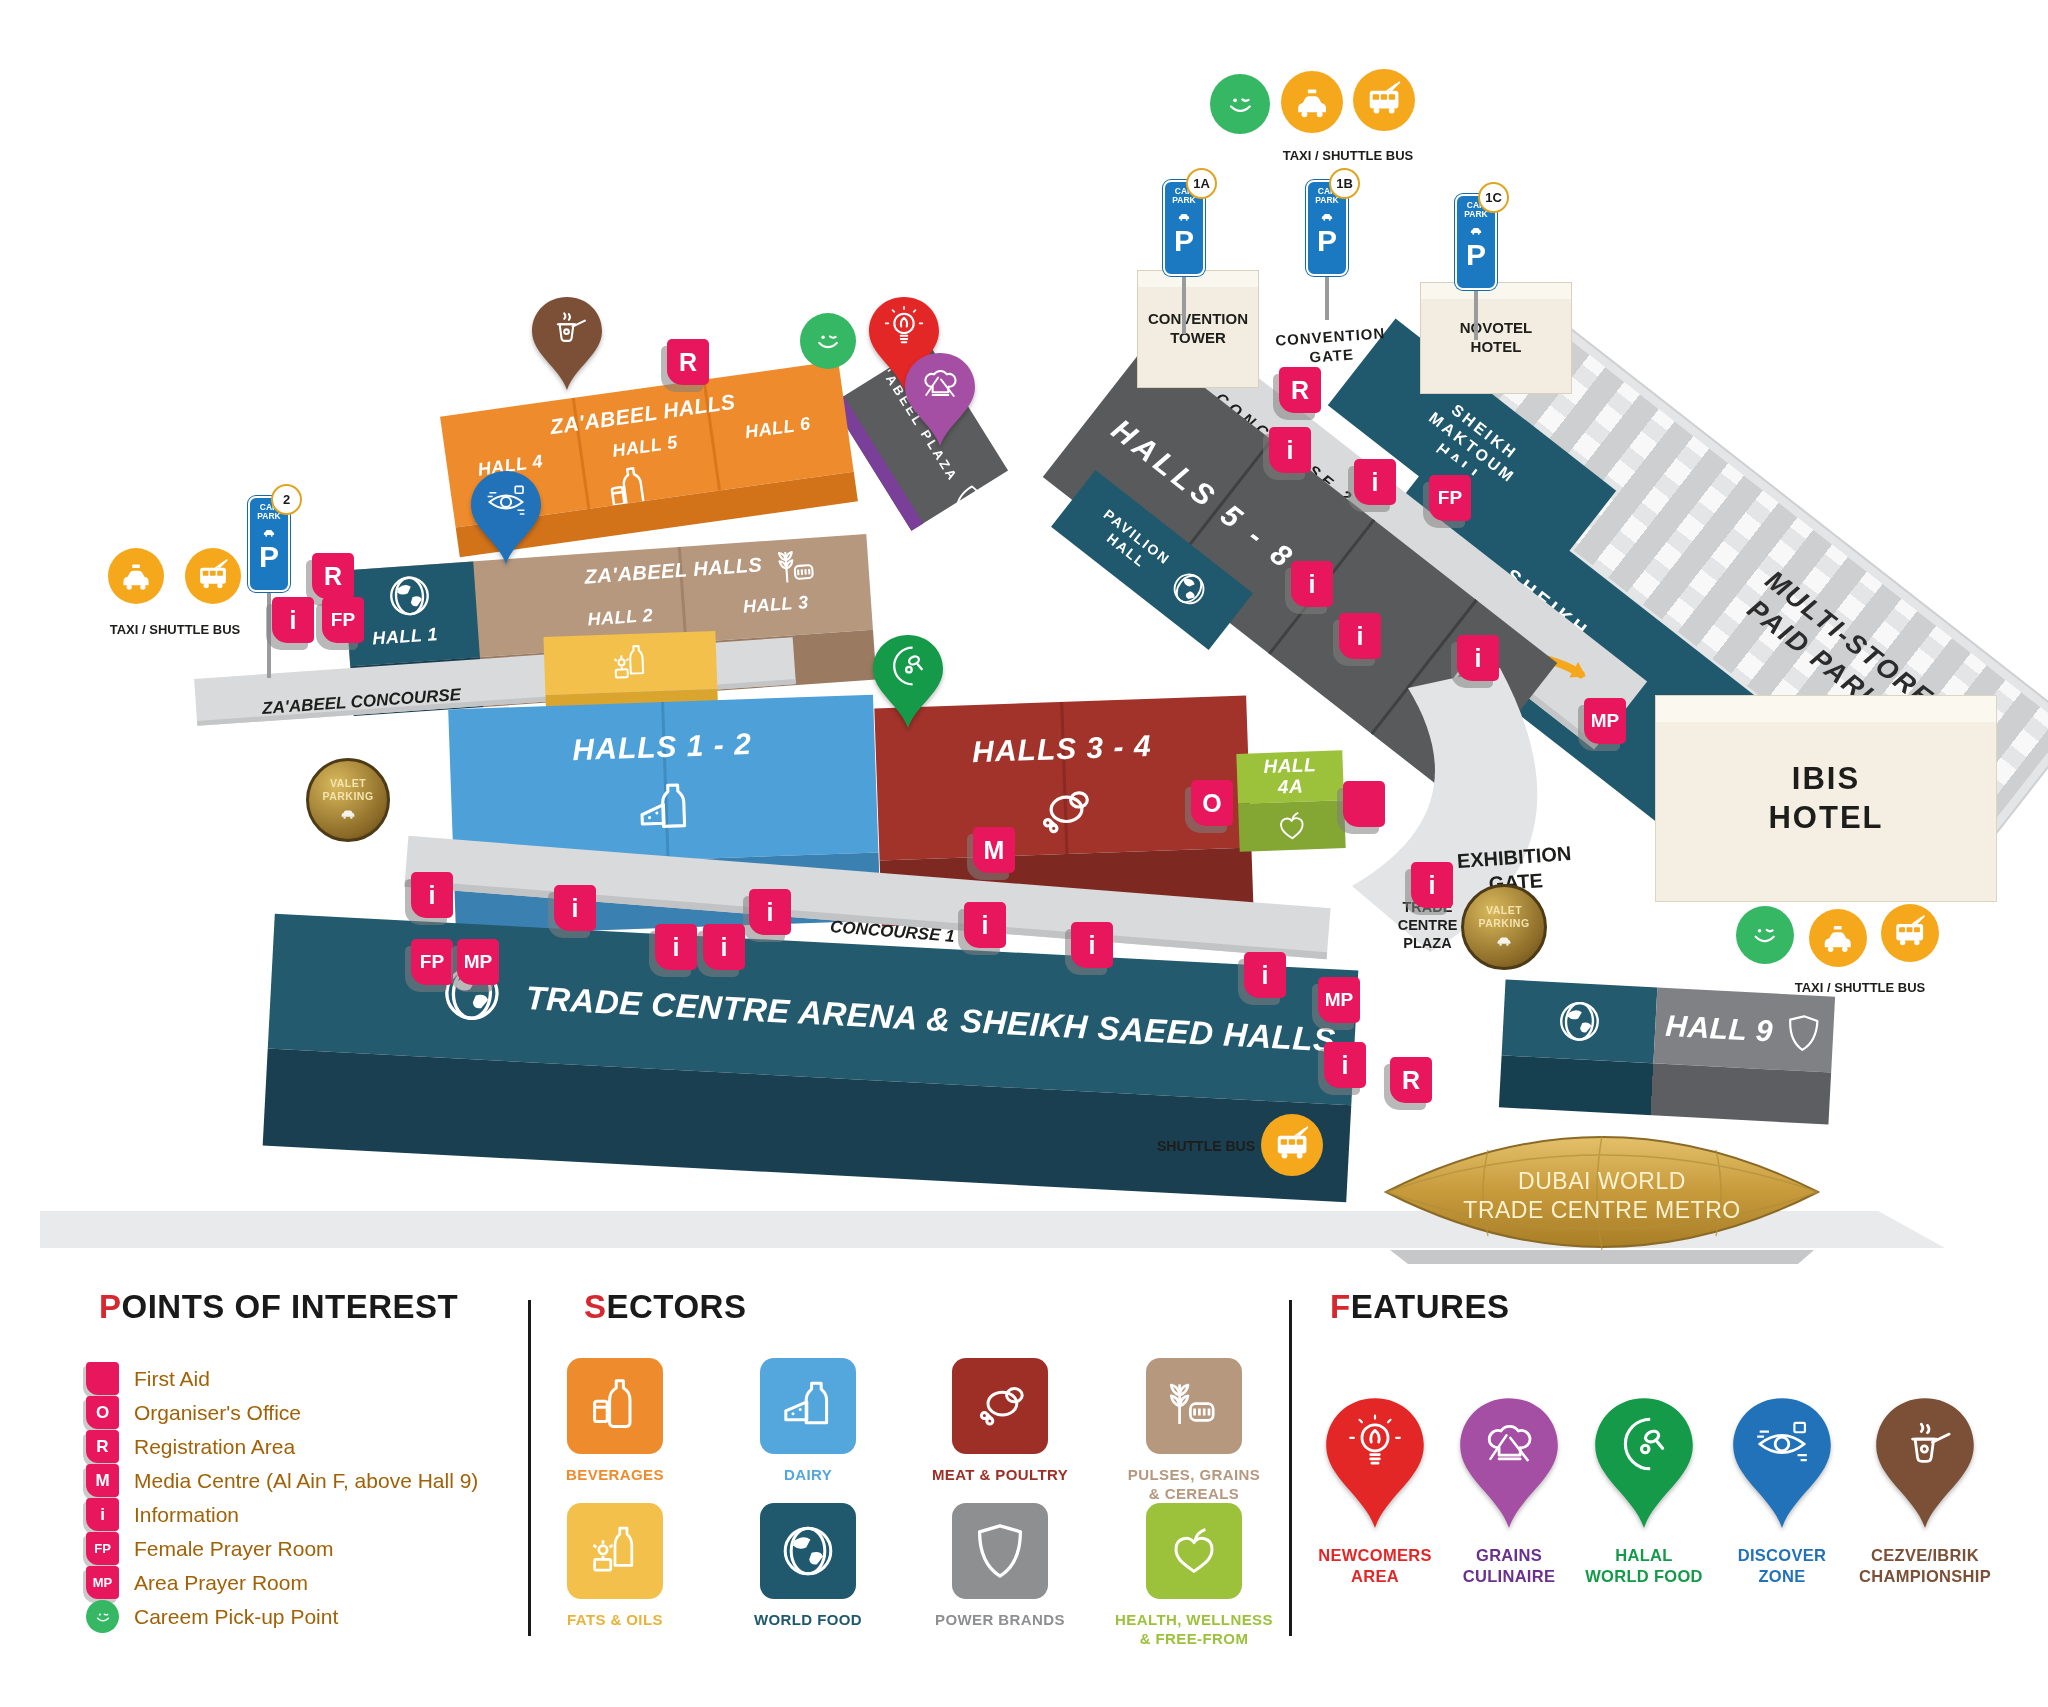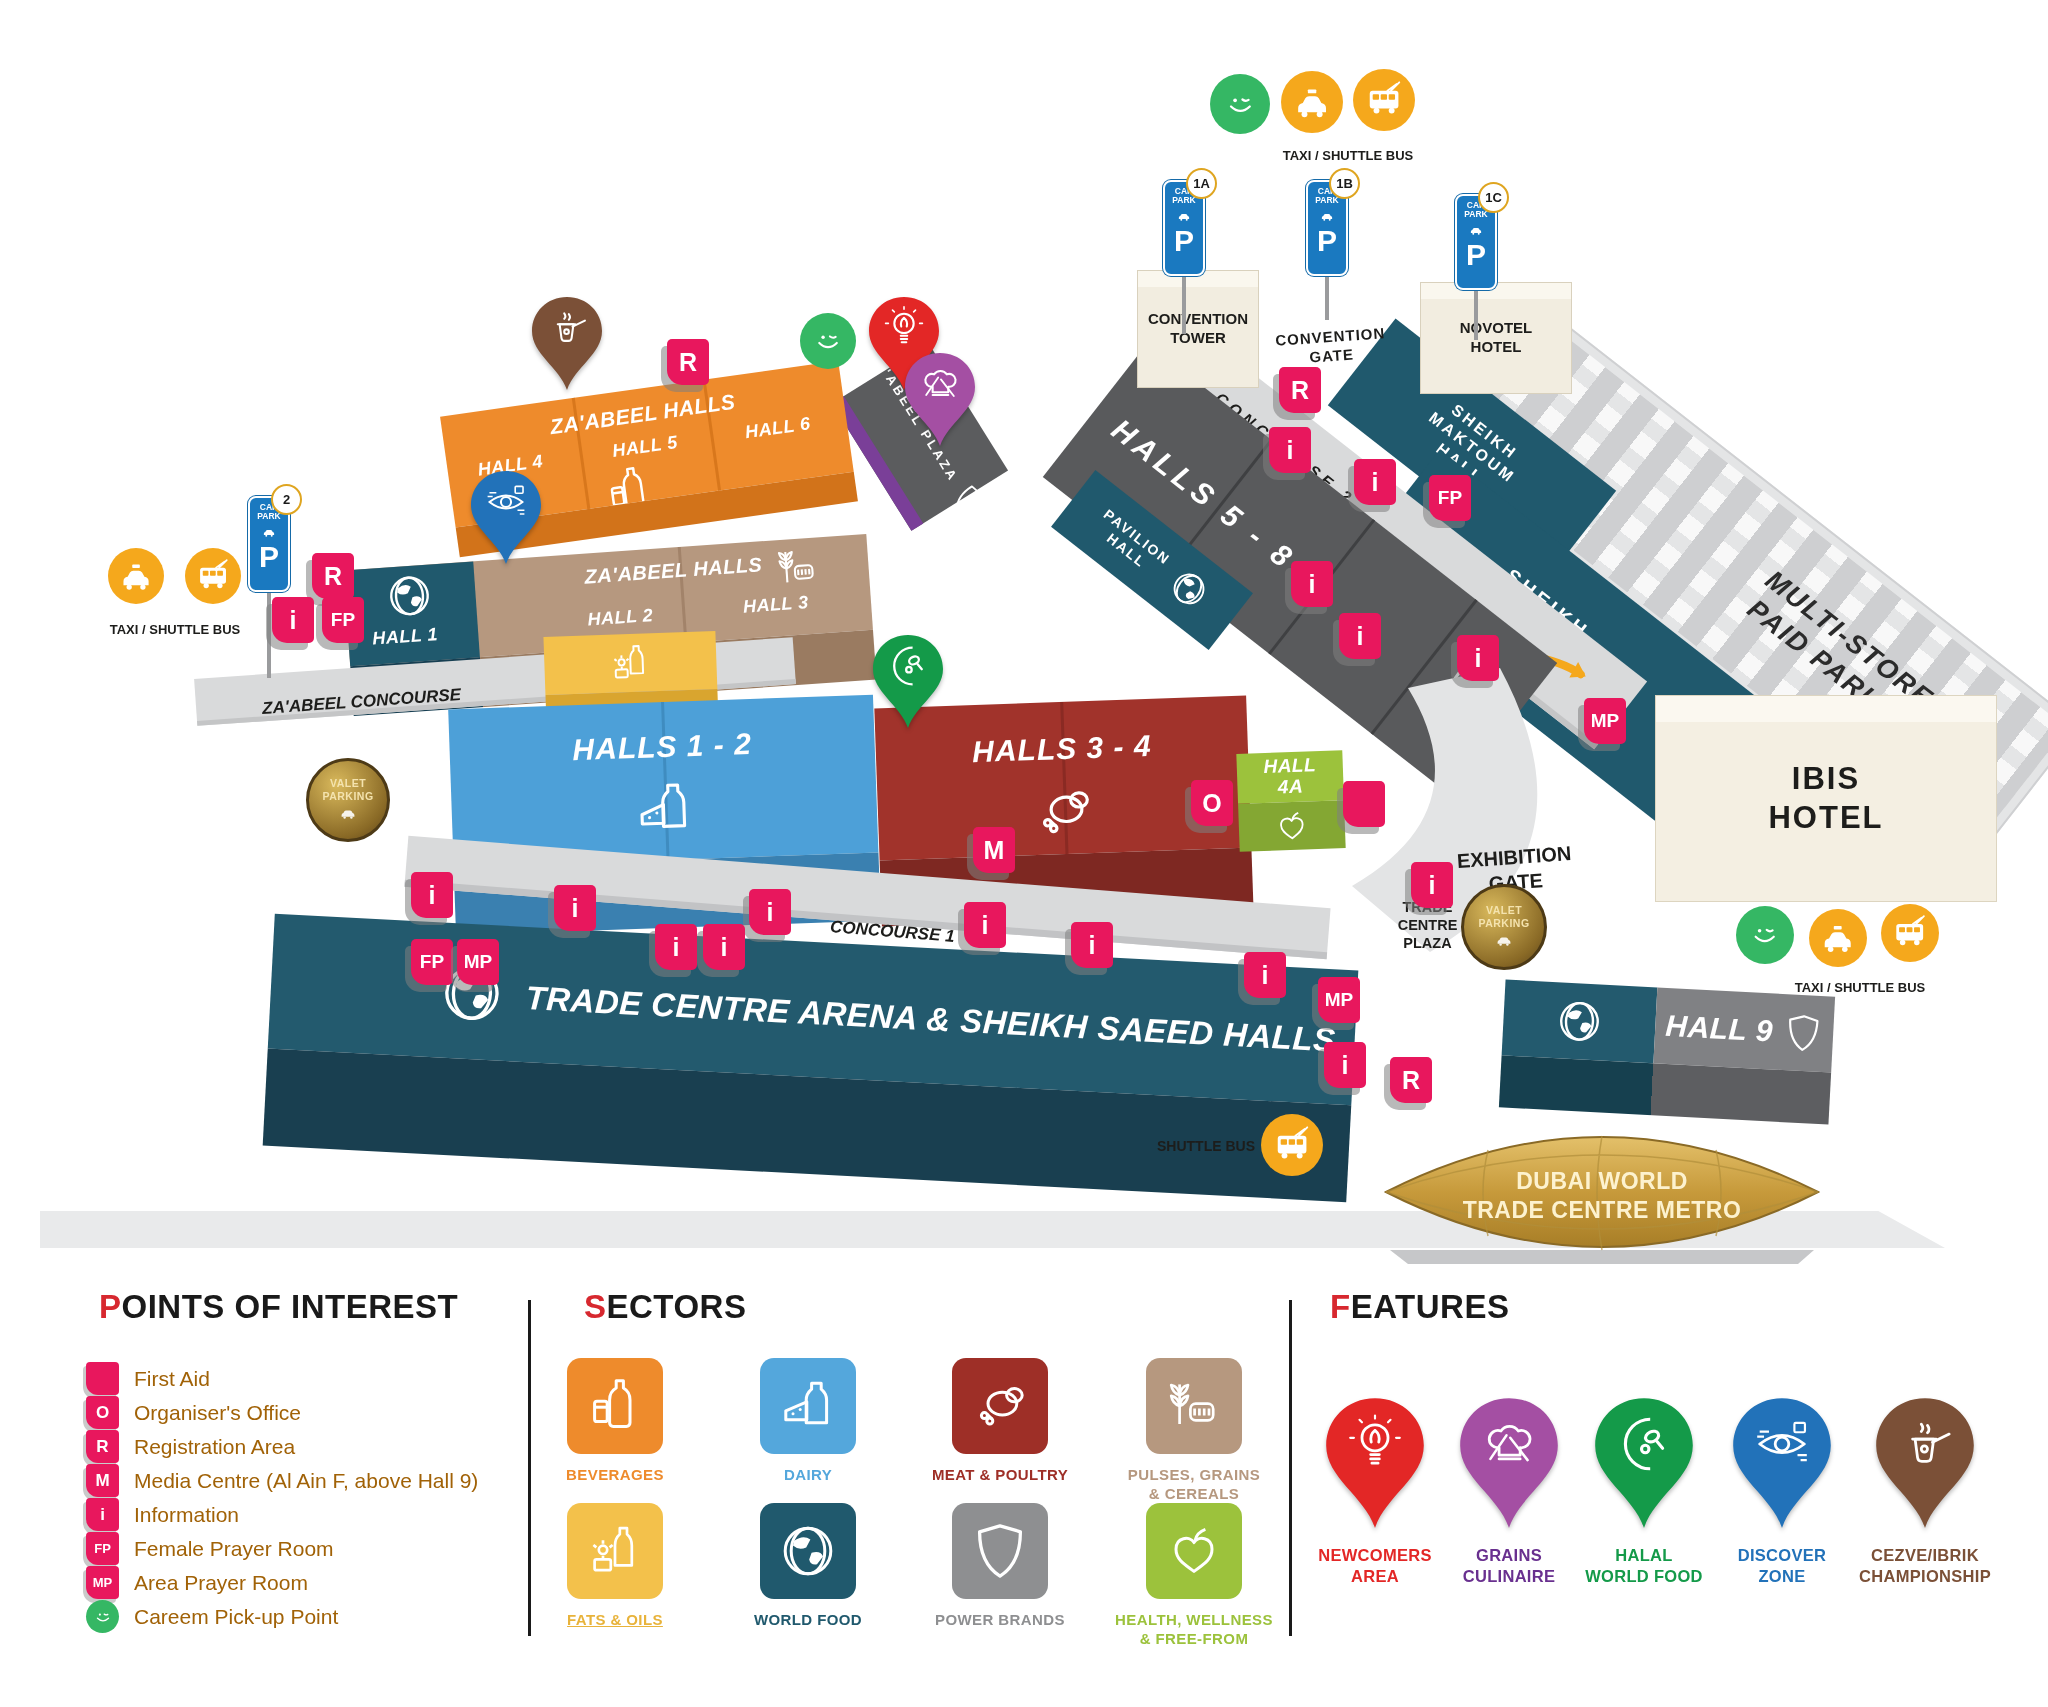--- a/index.html
+++ b/index.html
@@ -368,21 +368,21 @@
         <linearGradient id="gold" x1="0" y1="0" x2="0" y2="1">
           <stop offset="0" stop-color="#E3C06A"></stop>
             <stop offset=".5" stop-color="#C79A3B"></stop>
             <stop offset="1" stop-color="#A87E27"></stop>
         </linearGradient>
       </defs>
       <path d="M436 122 L420 136 H30 L12 122 Z" fill="#C6C7C9"></path>
       <path d="M8 64 Q224 -46 440 64 Q224 174 8 64 Z" fill="url(#gold)" stroke="#8a6a26" stroke-width="2"></path>
       <path d="M8 64 Q224 -10 440 64 M8 64 Q224 138 440 64 M110 22 Q100 64 110 108 M224 8 Q214 64 224 122 M338 22 Q348 64 338 108" stroke="#b08f3a" stroke-width="1.5" fill="none" opacity=".7"></path>
     </svg>
-    <div class="prelabel abs" style="left:50%;top:50%;transform:translate(-50%,-54%);width:380px;color:#FDF2CF;font-weight:700;font-size:23px;letter-spacing:.5px;">DUBAI WORLD
+    <div class="prelabel abs" style="left:50%;top:50%;transform:translate(-50%,-54%);width:380px;color:#FDF2CF;font-weight:400;font-size:23px;letter-spacing:.5px;">DUBAI WORLD
 TRADE CENTRE METRO</div>
   </div>
 
   <div class="prelabel dkt abs" style="left:1440px;top:845px;width:150px;font-size:20px;font-weight:800;transform:rotate(-4deg);">EXHIBITION
 GATE</div>
   <div class="prelabel dkt abs" style="left:1380px;top:898px;width:95px;font-size:14.5px;font-weight:800;">TRADE
 CENTRE
 PLAZA</div>
 
   <div class="circ green" style="left:1240px;top:104px;width:60px;height:60px;">
@@ -718,21 +718,21 @@
       </svg>
     </div>
   <div class="tilelbl prelabel" style="left:1099px;top:1466px;color:#B6987F;">PULSES, GRAINS
 &amp; CEREALS</div>
 
   <div class="tile" style="left:567px;top:1503px;background:#F3C14B;">
     <svg viewBox="0 0 100 100">
         <use href="#ic-oils"></use>
       </svg>
     </div>
-  <div class="tilelbl prelabel" style="left:520px;top:1611px;color:#E8B33B;text-decoration:underline;">FATS &amp; OILS</div>
+  <div class="tilelbl prelabel" style="left:520px;top:1611px;color:#E8B33B;">FATS &amp; OILS</div>
   <div class="tile" style="left:760px;top:1503px;background:#20596D;">
     <svg viewBox="0 0 100 100">
         <use href="#ic-globe"></use>
       </svg>
     </div>
   <div class="tilelbl prelabel" style="left:713px;top:1611px;color:#20596D;">WORLD FOOD</div>
   <div class="tile" style="left:952px;top:1503px;background:#8E8F91;">
     <svg viewBox="0 0 100 100">
         <use href="#ic-shield"></use>
       </svg>

